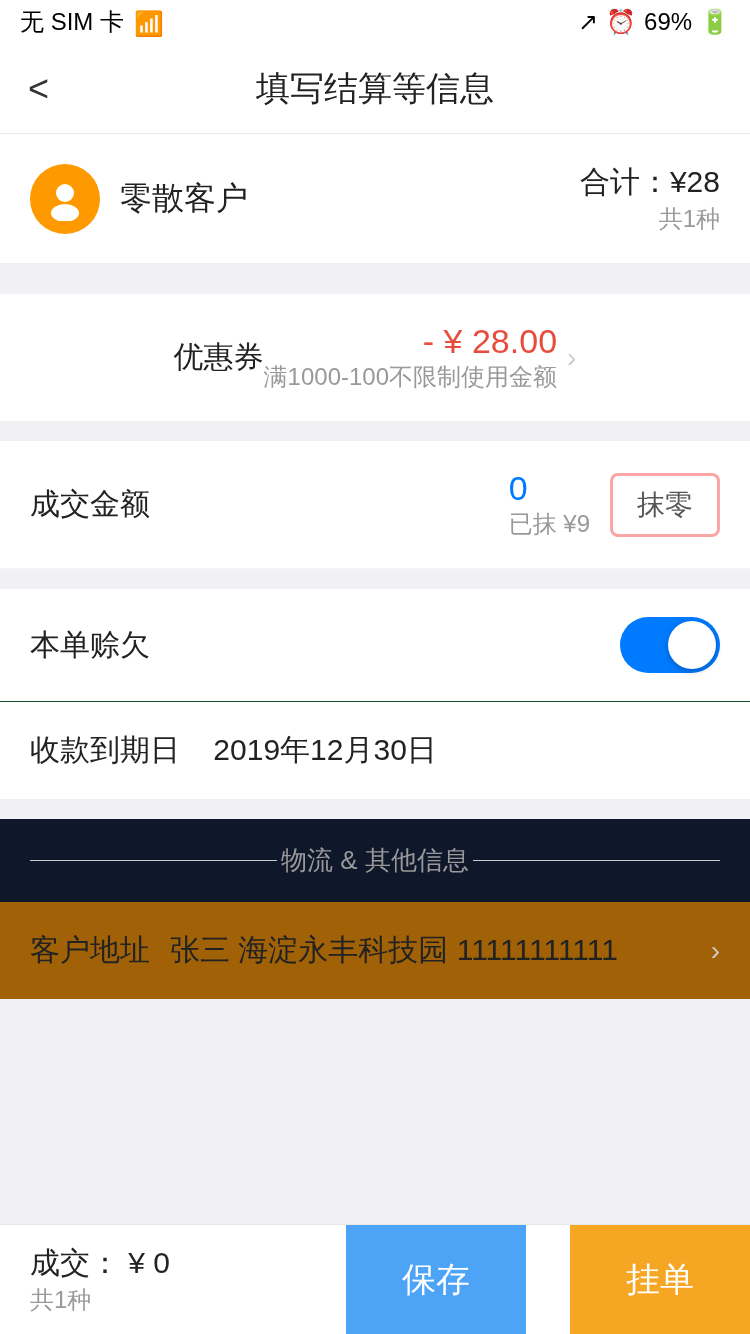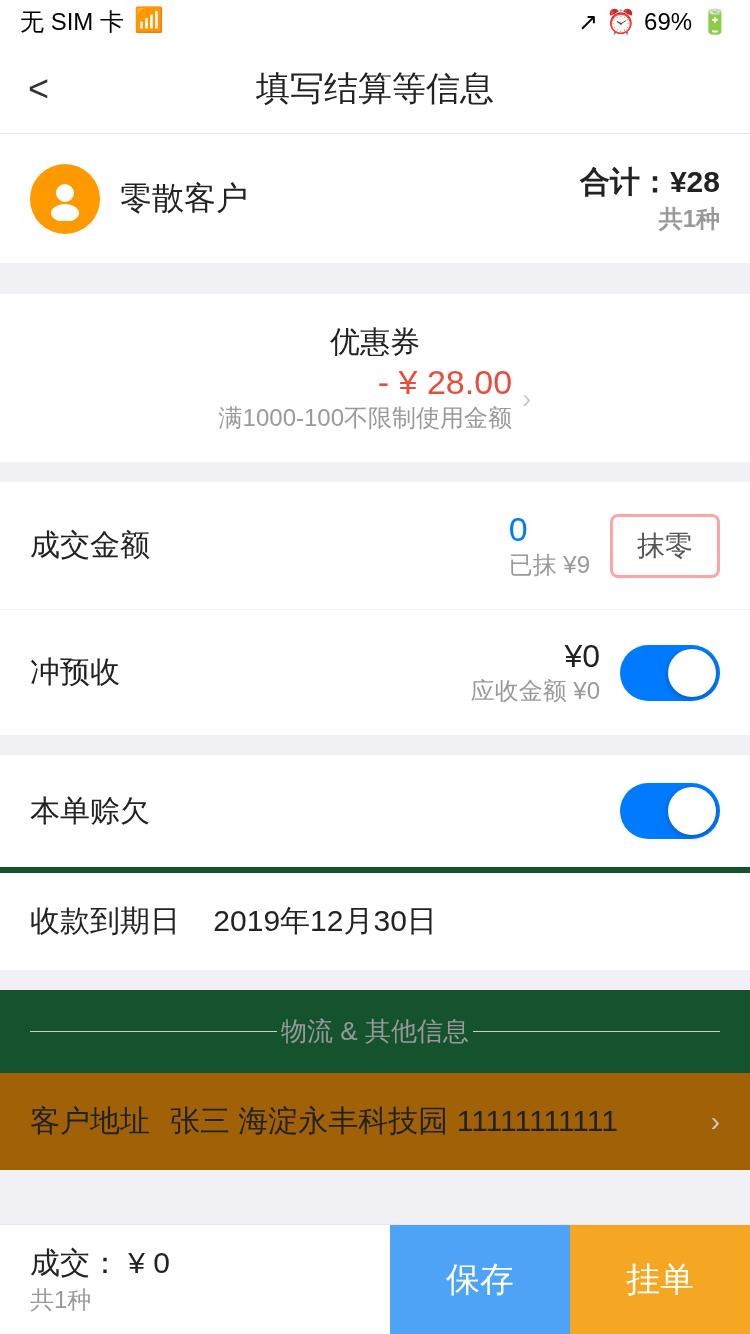--- a/index.html
+++ b/index.html
@@ -19,21 +19,21 @@
       height: 44px;
       background: #fff;
       display: flex;
       align-items: center;
       justify-content: space-between;
       padding: 0 20px;
       font-size: 26px;
     }
     .status-left {
       display: flex;
-      align-items: flex-start;
+      align-items: flex-end;
       gap: 10px;
       font-size: 24px;
     }
     .status-center {
       font-size: 30px;
       font-weight: 500;
       position: absolute;
       left: 50%;
       transform: translateX(-50%);
     }
@@ -100,21 +100,20 @@
       width: 44px;
       height: 44px;
       fill: #fff;
     }
     .customer-name {
       font-size: 32px;
       color: #222;
     }
     .customer-right {
       text-align: right;
-      font-weight: bold;
     }
     .customer-total {
       font-size: 30px;
       color: #222;
     }
     .customer-count {
       font-size: 24px;
       color: #999;
     }
 
@@ -124,21 +123,20 @@
       background: #f0f0f5;
     }
 
     
     .coupon-section {
       background: #fff;
       padding: 28px 30px;
       display: flex;
       align-items: center;
       justify-content: center;
-      flex-direction: column;
     }
     .coupon-label {
       font-size: 30px;
       color: #222;
     }
     .coupon-right {
       display: flex;
       align-items: center;
       gap: 10px;
     }
@@ -256,30 +254,30 @@
     }
     .debt-label {
       font-size: 30px;
       color: #222;
     }
 
     
     .due-section {
       background: #fff;
       padding: 28px 30px;
-      border-top: 6px solid #14532d;
+      border-top: 1px solid #14532d;
     }
     .due-text {
       font-size: 30px;
       color: #222;
     }
 
     
     .logistics-divider {
-      background: #14532d;
+      background: #0f172a;
       padding: 24px 30px;
       text-align: center;
       position: relative;
       display: flex;
       align-items: center;
       justify-content: center;
       gap: 4px;
       margin-top: 20px;
     }
     .divider-line {
@@ -315,20 +313,21 @@
     
     .bottom-bar {
       position: fixed;
       bottom: 0;
       width: 750px;
       height: 110px;
       background: #fff;
       display: flex;
       align-items: center;
       border-top: 1px solid #e8e8e8;
+      gap: 44px;
     }
     .bottom-summary {
       flex: 1;
       padding: 0 30px;
     }
     .bottom-deal {
       font-size: 30px;
       color: #222;
     }
     .bottom-count {
@@ -411,32 +410,20 @@
       <span class="row-label">成交金额</span>
       <div class="row-right">
         <div>
           <div class="transaction-amount">0</div>
           <div class="transaction-sub">已抹  ¥9</div>
         </div>
         <button class="round-btn">抹零</button>
       </div>
     </div>
 
-    <div class="advance-row">
-      <span class="row-label">冲预收</span>
-      <div class="advance-right">
-        <div class="advance-amounts">
-          <div class="advance-main">¥0</div>
-          <div class="advance-sub">应收金额 ¥0</div>
-        </div>
-        <div class="toggle">
-          <div class="toggle-knob"></div>
-        </div>
-      </div>
-    </div>
   </div>
 
   <div class="section-gap"></div>
 
   <div>
     <div class="debt-section">
       <span class="debt-label">本单赊欠</span>
       <div class="toggle">
         <div class="toggle-knob"></div>
       </div>

